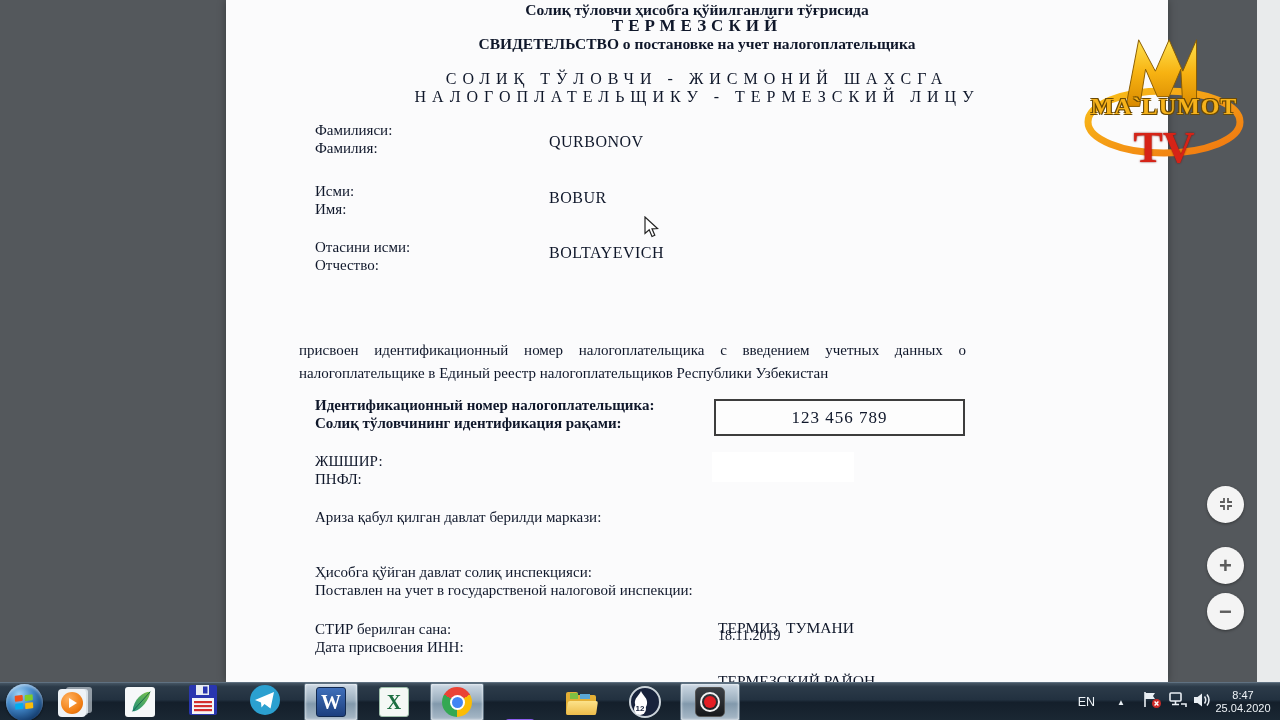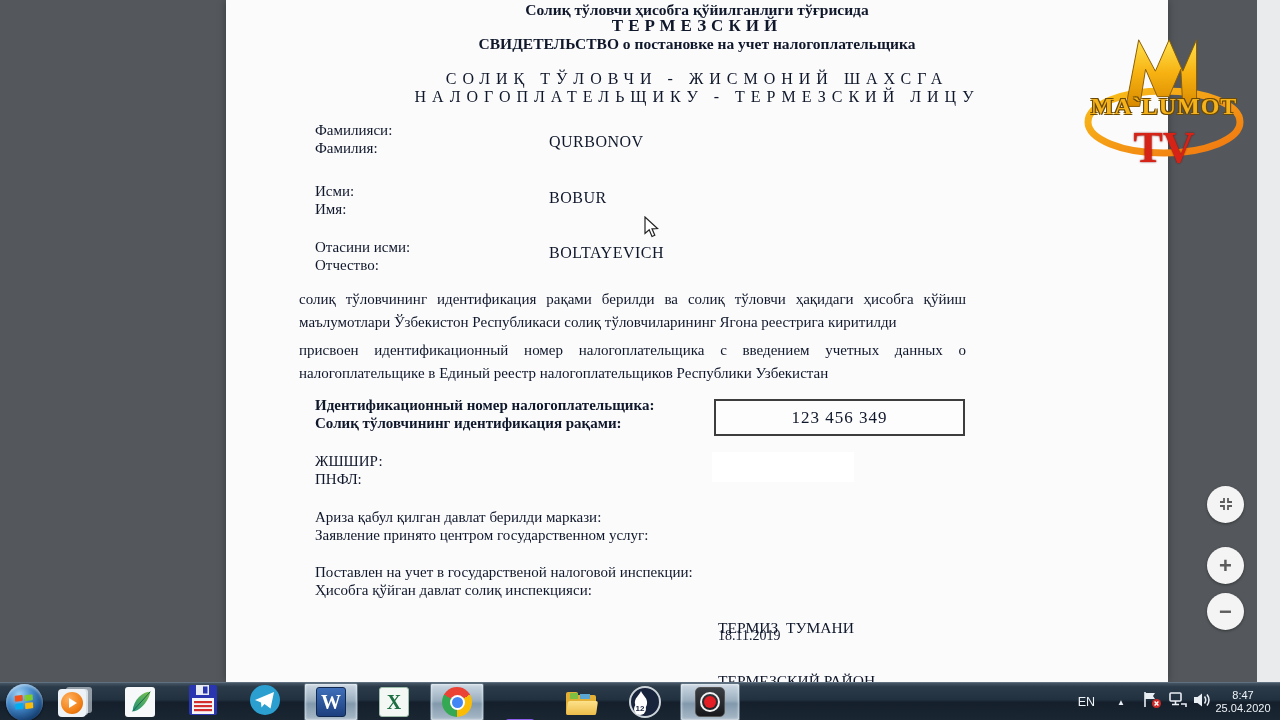--- a/index.html
+++ b/index.html
@@ -170,49 +170,51 @@
       <div>Имя:</div>
     </div>
     <div class="field-value pos-name-v">BOBUR</div>
 
     <div class="field-label pos-patron-l">
       <div>Отасини исми:</div>
       <div>Отчество:</div>
     </div>
     <div class="field-value pos-patron-v">BOLTAYEVICH</div>
 
-    <div class="para para-uz">солиқ тўловчининг идентификация рақами берилди ва солиқ тўловчи ҳақидаги ҳисобга қўйиш маълумотлари Ўзбекистон Республикаси солиқ тўловчиларининг Ягона реестрига киритилди</div>
     <div class="para para-ru">присвоен идентификационный номер налогоплательщика с введением учетных данных о налогоплательщике в Единый реестр налогоплательщиков Республики Узбекистан</div>
 
     <div class="field-label bold pos-tin-l">
       <div>Идентификационный номер налогоплательщика:</div>
       <div>Солиқ тўловчининг идентификация рақами:</div>
     </div>
-    <div class="tin-box">123 456 349</div>
+    <div class="tin-box">123 456 789</div>
 
     <div class="field-label pos-pinfl-l">
       <div>ЖШШИР:</div>
       <div>ПНФЛ:</div>
     </div>
     <div class="pinfl-patch"></div>
 
     <div class="field-label pos-svc-l">
       <div>Ариза қабул қилган давлат берилди маркази:</div>
-      <div>Заявление принято центром государственном услуг:</div>
     </div>
 
     <div class="field-label pos-insp-l">
+      <div>Ҳисобга қўйган давлат солиқ инспекцияси:</div>
       <div>Поставлен на учет в государственой налоговой инспекции:</div>
-      <div>Ҳисобга қўйган давлат солиқ инспекцияси:</div>
     </div>
     <div class="insp-value">
       <div>ТЕРМИЗ  ТУМАНИ</div>
       <div>ТЕРМЕЗСКИЙ РАЙОН</div>
     </div>
 
+    <div class="field-label pos-date-l">
+      <div>СТИР берилган сана:</div>
+      <div>Дата присвоения ИНН:</div>
+    </div>
     <div class="date-value">18.11.2019</div>
   </div>
 
   <div class="scroll-strip"></div>
 
   <div class="zoom-btn zb-fit">
     <span>
       <svg width="16" height="16" viewBox="0 0 16 16">
         <g stroke="#5d5d5d" stroke-width="1.8" fill="none">
           <path d="M2,6 L6,6 L6,2"></path>

